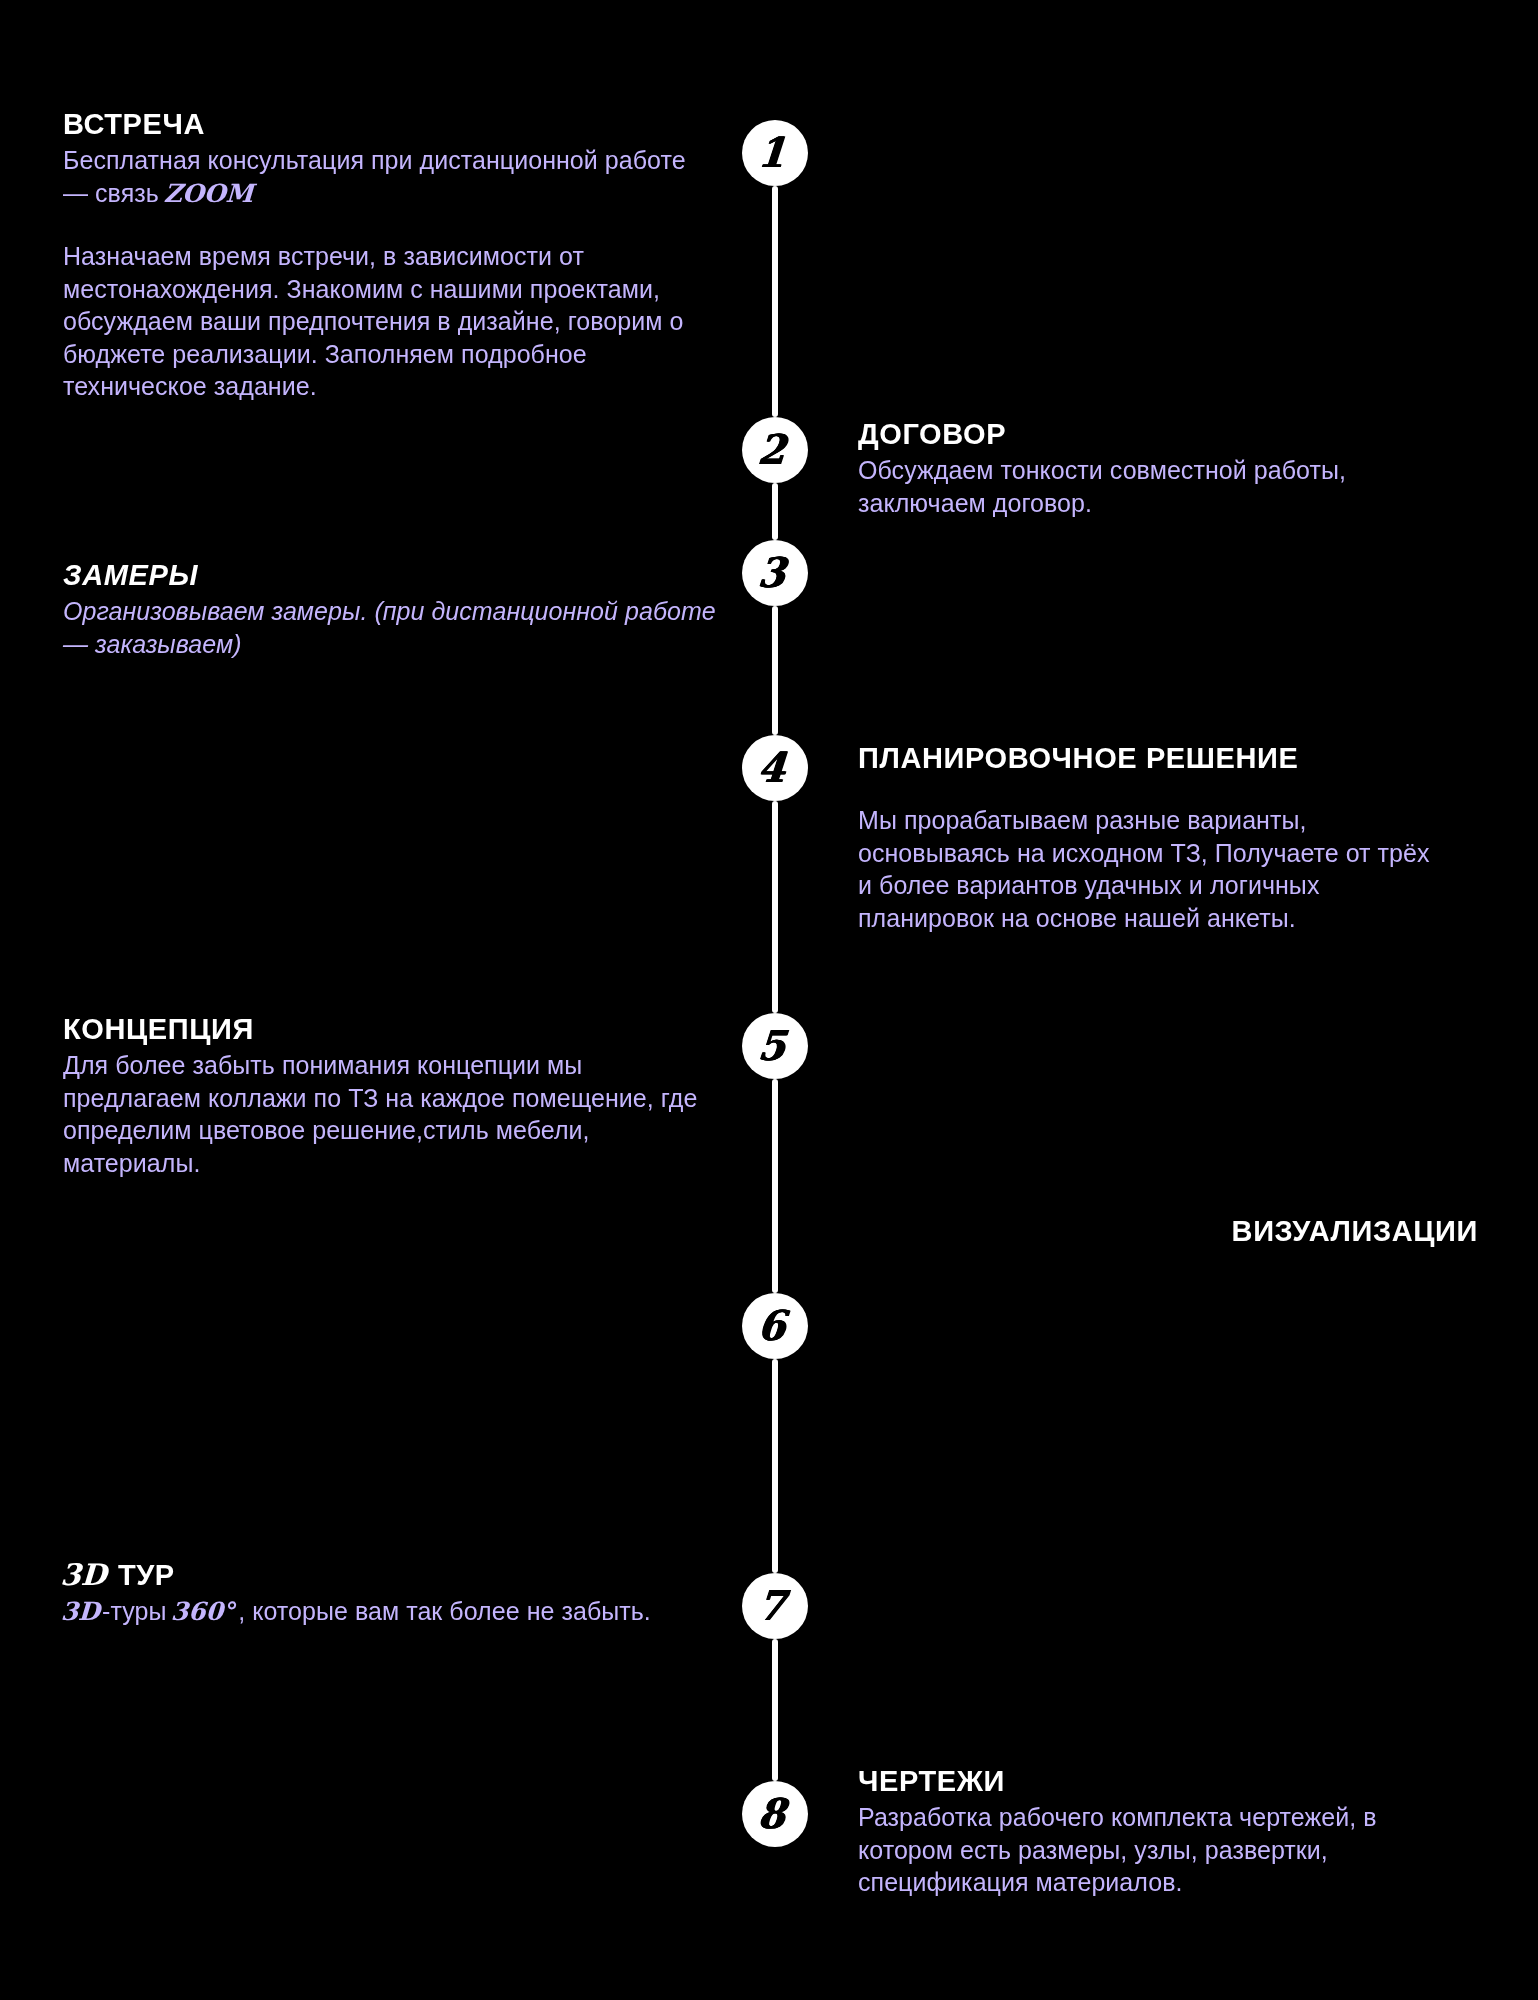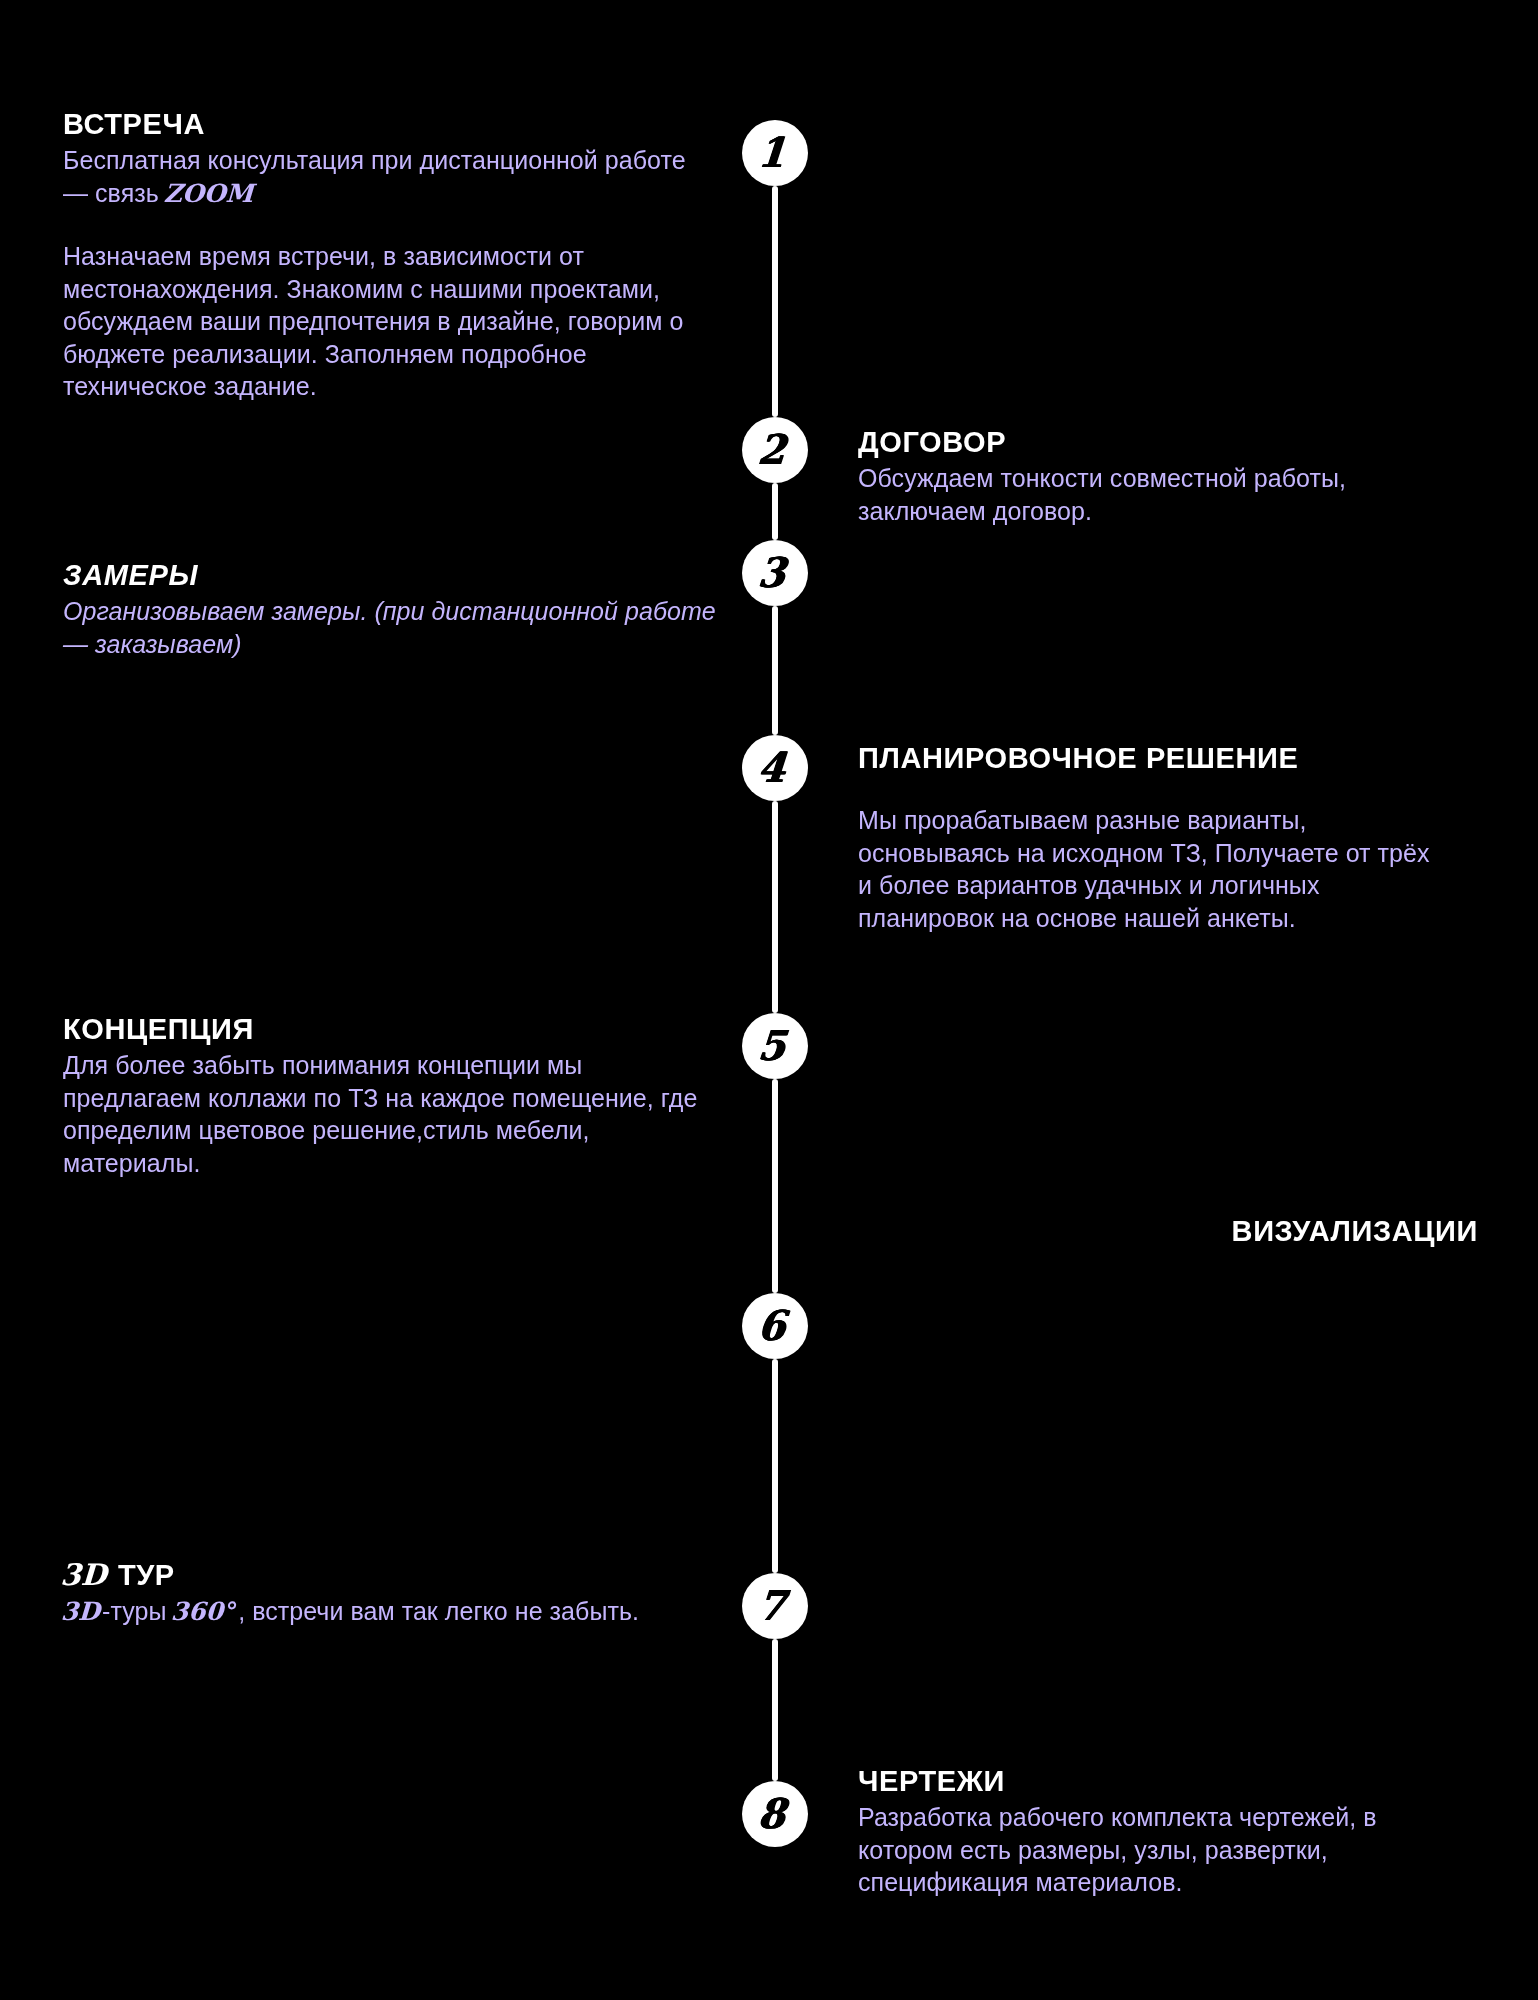--- a/index.html
+++ b/index.html
@@ -115,21 +115,21 @@
     <p class="para">
       <span>Бесплатная консультация при дистанционной работе</span><br>
       <span>— связь </span><span class="script">ZOOM</span>
     </p>
     <p class="para gap">Назначаем время встречи, в зависимости от местонахождения. Знакомим с нашими проектами, обсуждаем ваши предпочтения в дизайне, говорим о бюджете реализации. Заполняем подробное техническое задание.</p>
   </div>
 
   <div class="node" style="top:417px;">
     <span class="num">2</span>
   </div>
-  <div class="block right" style="top:418px; width:560px;margin-top:8px;">
+  <div class="block right" style="top:418px; width:560px;">
     <h2>ДОГОВОР</h2>
     <p class="para">Обсуждаем тонкости совместной работы, заключаем договор.</p>
   </div>
 
   <div class="node" style="top:540px;">
     <span class="num">3</span>
   </div>
   <div class="block left" style="top:559px; width:660px;font-style:italic;">
     <h2>ЗАМЕРЫ</h2>
     <p class="para">Организовываем замеры. (при дистанционной работе — заказываем)</p>
@@ -156,21 +156,21 @@
   </div>
   <div class="block right" style="top:1215px; width:620px;text-align:right;">
     <h2>ВИЗУАЛИЗАЦИИ</h2>
   </div>
 
   <div class="node" style="top:1573px;">
     <span class="num">7</span>
   </div>
   <div class="block left" style="top:1558px; width:660px;">
     <h2><span class="script">3D</span><span> ТУР</span></h2>
-    <p class="para"><span class="script">3D</span><span>-туры </span><span class="script">360°</span><span>, встречи вам так легко не забыть.</span></p>
+    <p class="para"><span class="script">3D</span><span>-туры </span><span class="script">360°</span><span>, которые вам так более не забыть.</span></p>
   </div>
 
   <div class="node" style="top:1781px;">
     <span class="num">8</span>
   </div>
   <div class="block right" style="top:1765px; width:600px;">
     <h2>ЧЕРТЕЖИ</h2>
     <p class="para">Разработка рабочего комплекта чертежей, в котором есть размеры, узлы, развертки, спецификация материалов.</p>
   </div>
 

